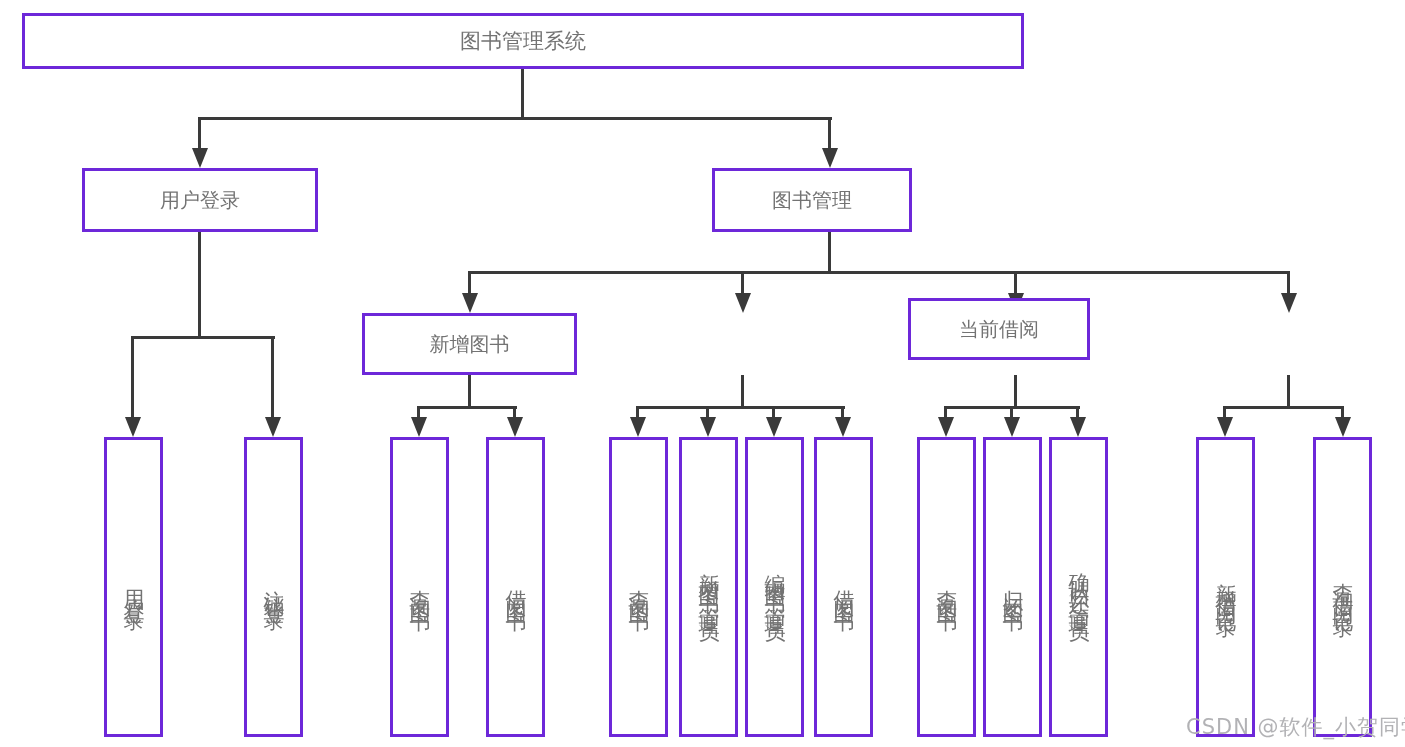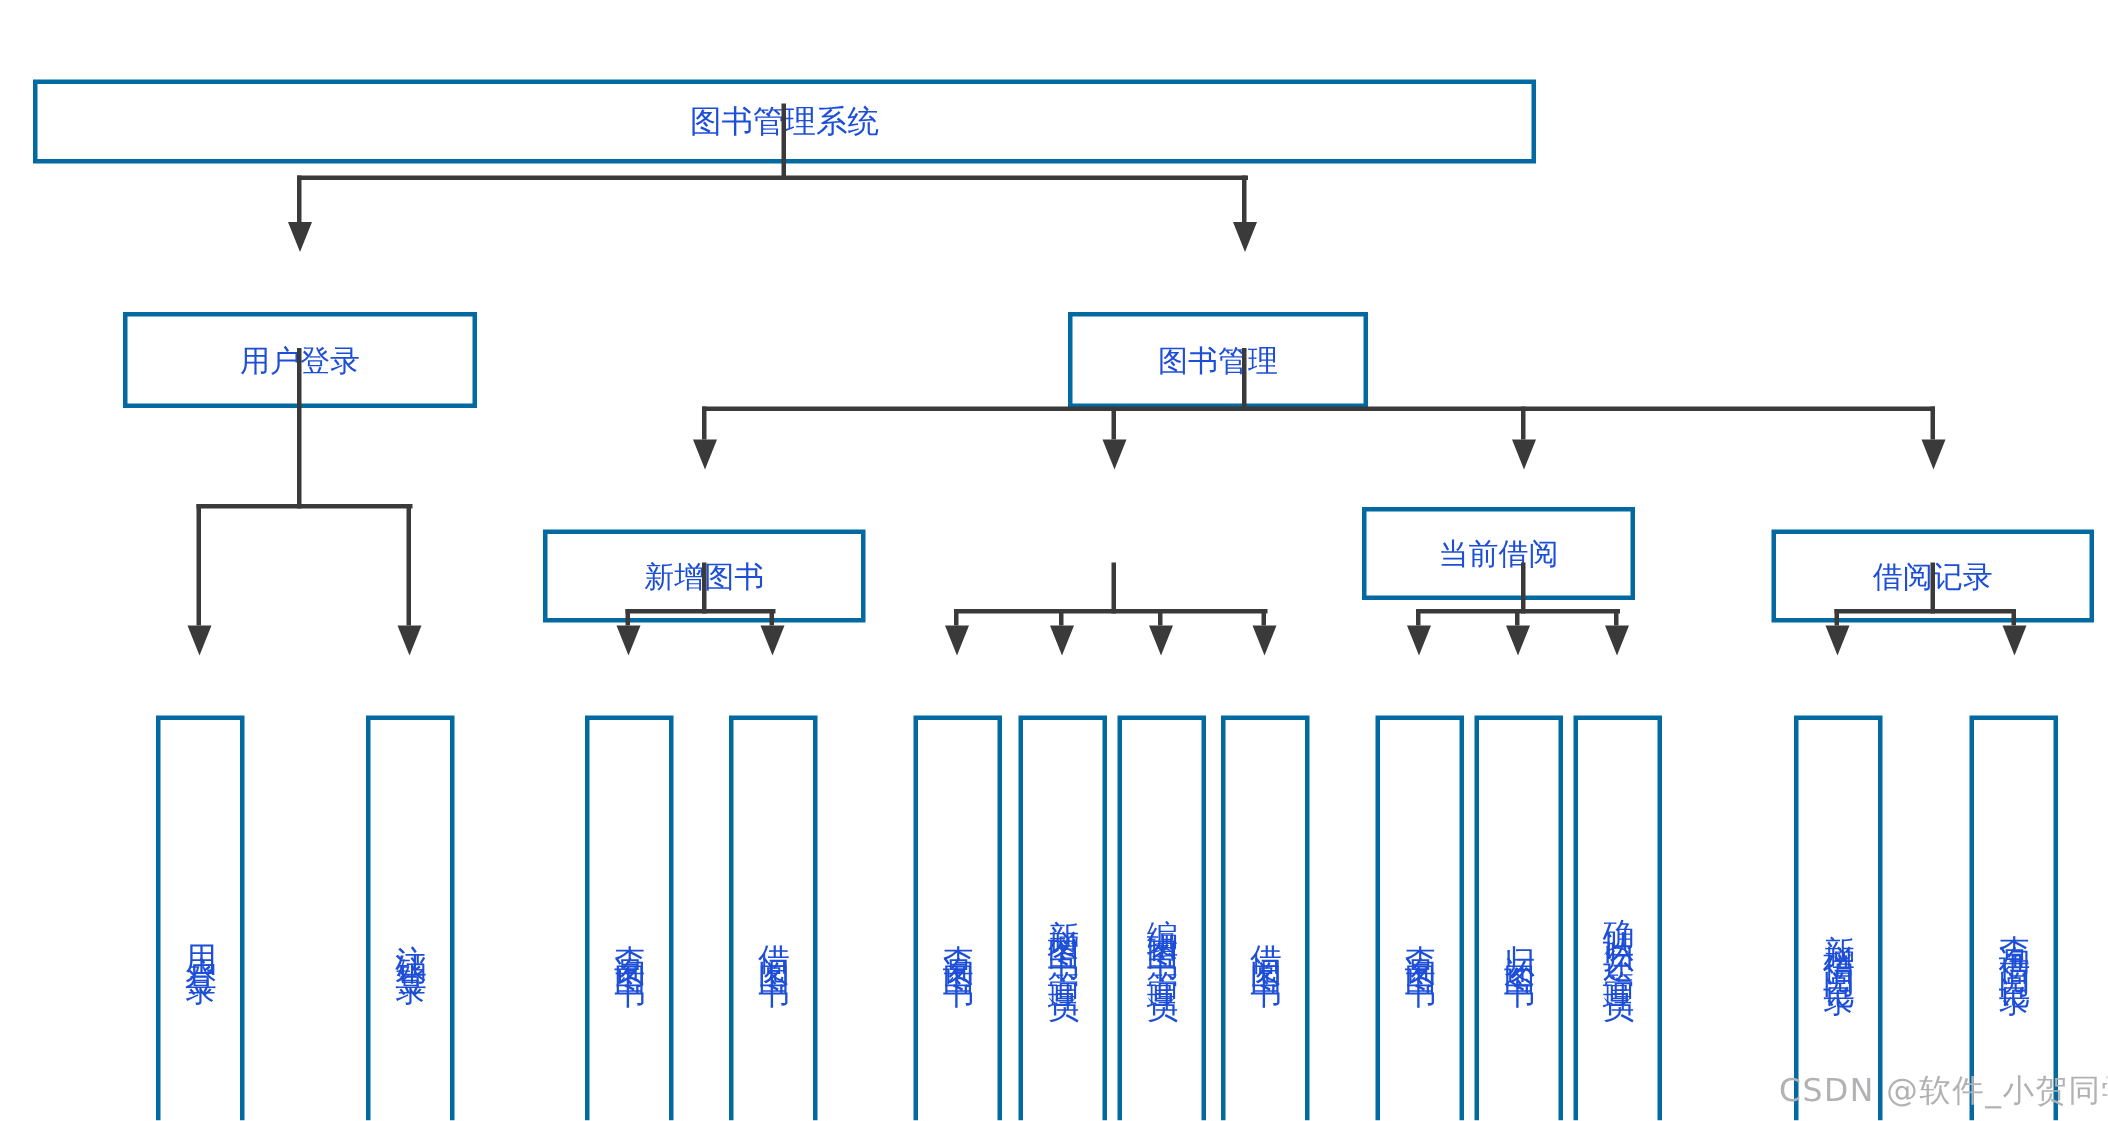--- a/index.html
+++ b/index.html
@@ -1,23 +1,23 @@
 <!DOCTYPE html>
 <html><head>
 <meta charset="utf-8">
 <style>
   html,body{margin:0;padding:0;background:#ffffff;}
   .canvas{
     position:relative;width:1405px;height:747px;background:#ffffff;overflow:hidden;
     font-family:"DejaVu Sans","Liberation Sans",sans-serif;color:#333333;
   }
   .node{
-    position:absolute;background:#ffffff;border:3px solid #0369a1;box-sizing:border-box;
+    position:absolute;background:#ffffff;border:3px solid #6d28d9;box-sizing:border-box;
     display:flex;align-items:center;justify-content:center;
-    font-size:20px;color:#1d4ed8;white-space:nowrap;margin-top:40px;
+    font-size:20px;color:#737373;white-space:nowrap;
   }
   .root-node{font-size:21px;}
   .leaf{
     writing-mode:vertical-rl;text-orientation:mixed;
     font-size:21px;letter-spacing:7px;line-height:1;
     white-space:normal;text-align:center;
   }
   .vl{position:absolute;width:3px;background:#3a3a3a;}
   .hl{position:absolute;height:3px;background:#3a3a3a;}
   .arrowhead{
@@ -60,21 +60,20 @@
   <div class="arrowhead" style="left:462px;top:293px"></div>
   <div class="vl" style="left:741px;top:271px;height:22px"></div>
   <div class="arrowhead" style="left:735px;top:293px"></div>
   <div class="vl" style="left:1014px;top:271px;height:22px"></div>
   <div class="arrowhead" style="left:1008px;top:293px"></div>
   <div class="vl" style="left:1287px;top:271px;height:22px"></div>
   <div class="arrowhead" style="left:1281px;top:293px"></div>
 
   <div class="node" style="left:362px;top:313px;width:215px;height:62px">新增图书</div>
   <div class="node" style="left:908px;top:298px;width:182px;height:62px">当前借阅</div>
-  <div class="node" style="left:1181px;top:313px;width:215px;height:62px">借阅记录</div>
 
   <div class="vl" style="left:468px;top:375px;height:34px"></div>
   <div class="hl" style="left:417px;top:406px;width:100px"></div>
   <div class="vl" style="left:417px;top:406px;height:11px"></div>
   <div class="arrowhead" style="left:411px;top:417px"></div>
   <div class="vl" style="left:513px;top:406px;height:11px"></div>
   <div class="arrowhead" style="left:507px;top:417px"></div>
 
   <div class="vl" style="left:741px;top:375px;height:34px"></div>
   <div class="hl" style="left:636px;top:406px;width:209px"></div>

